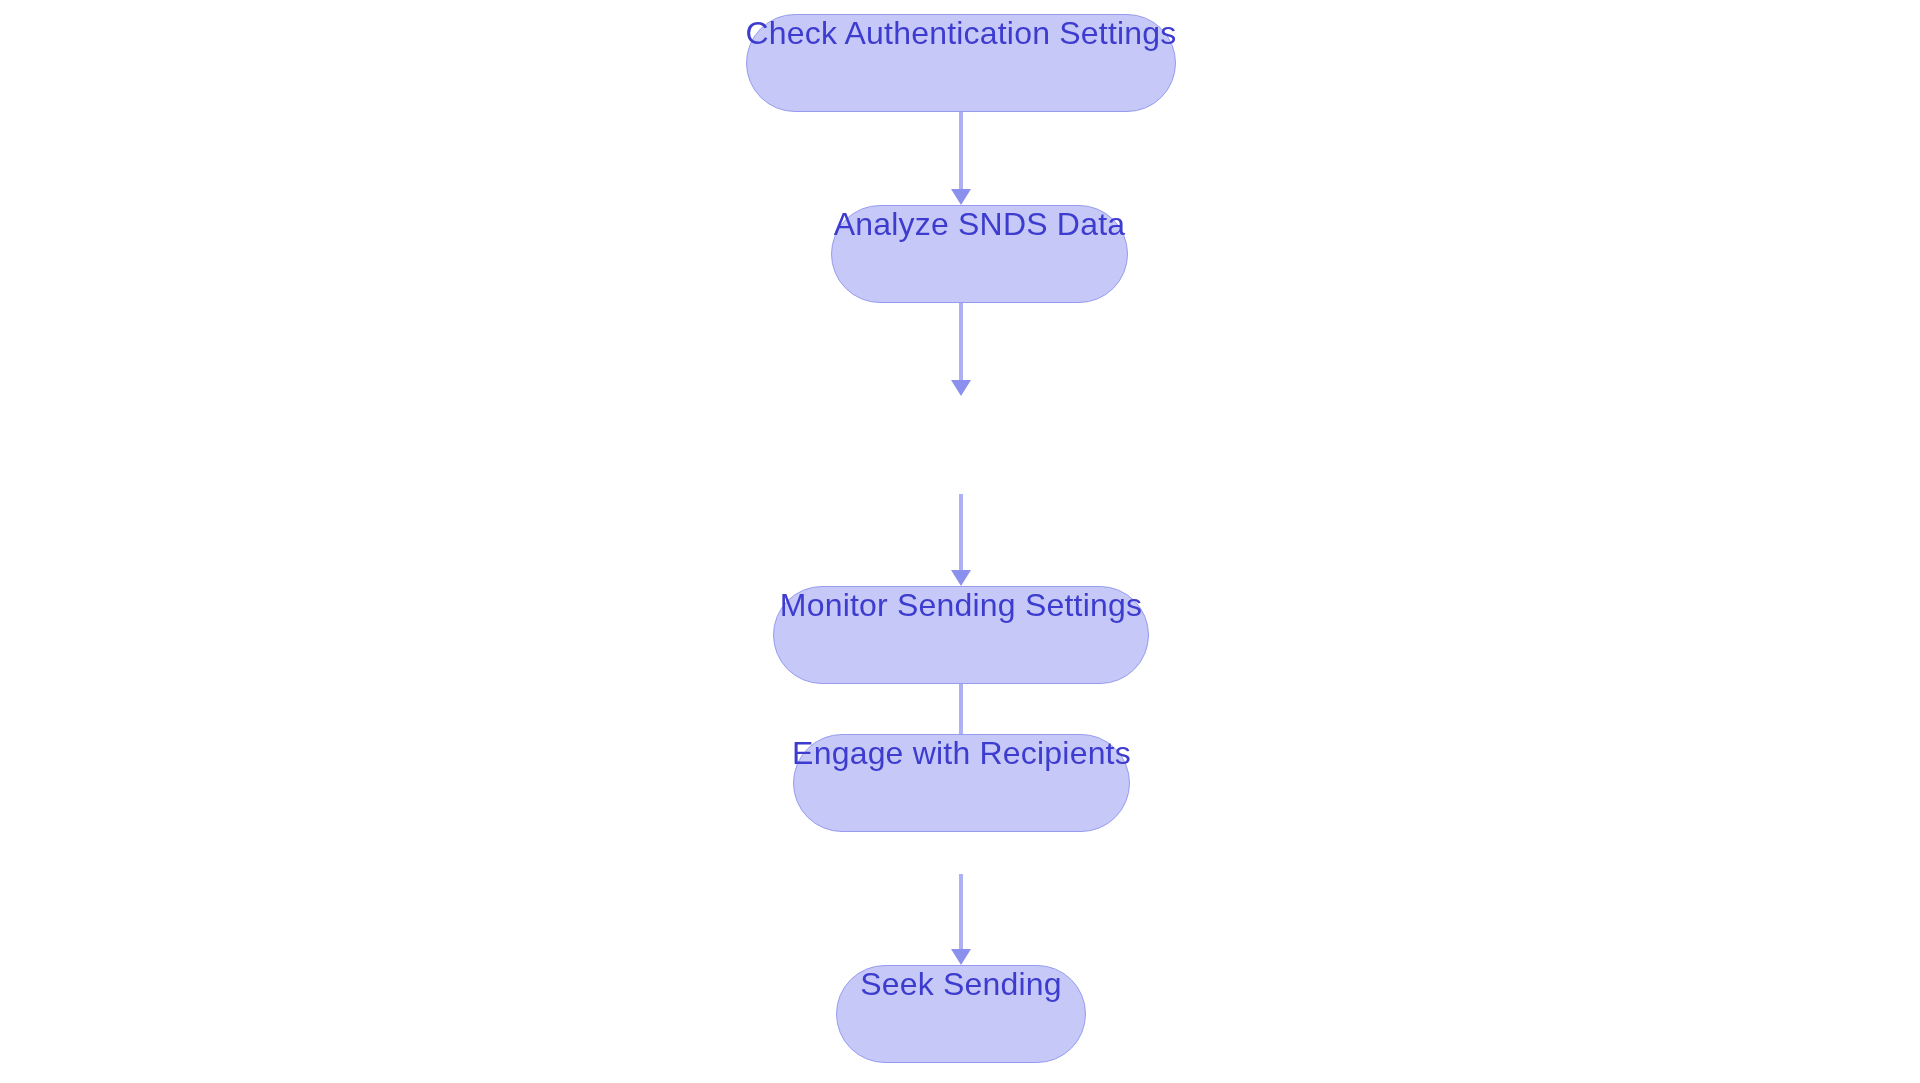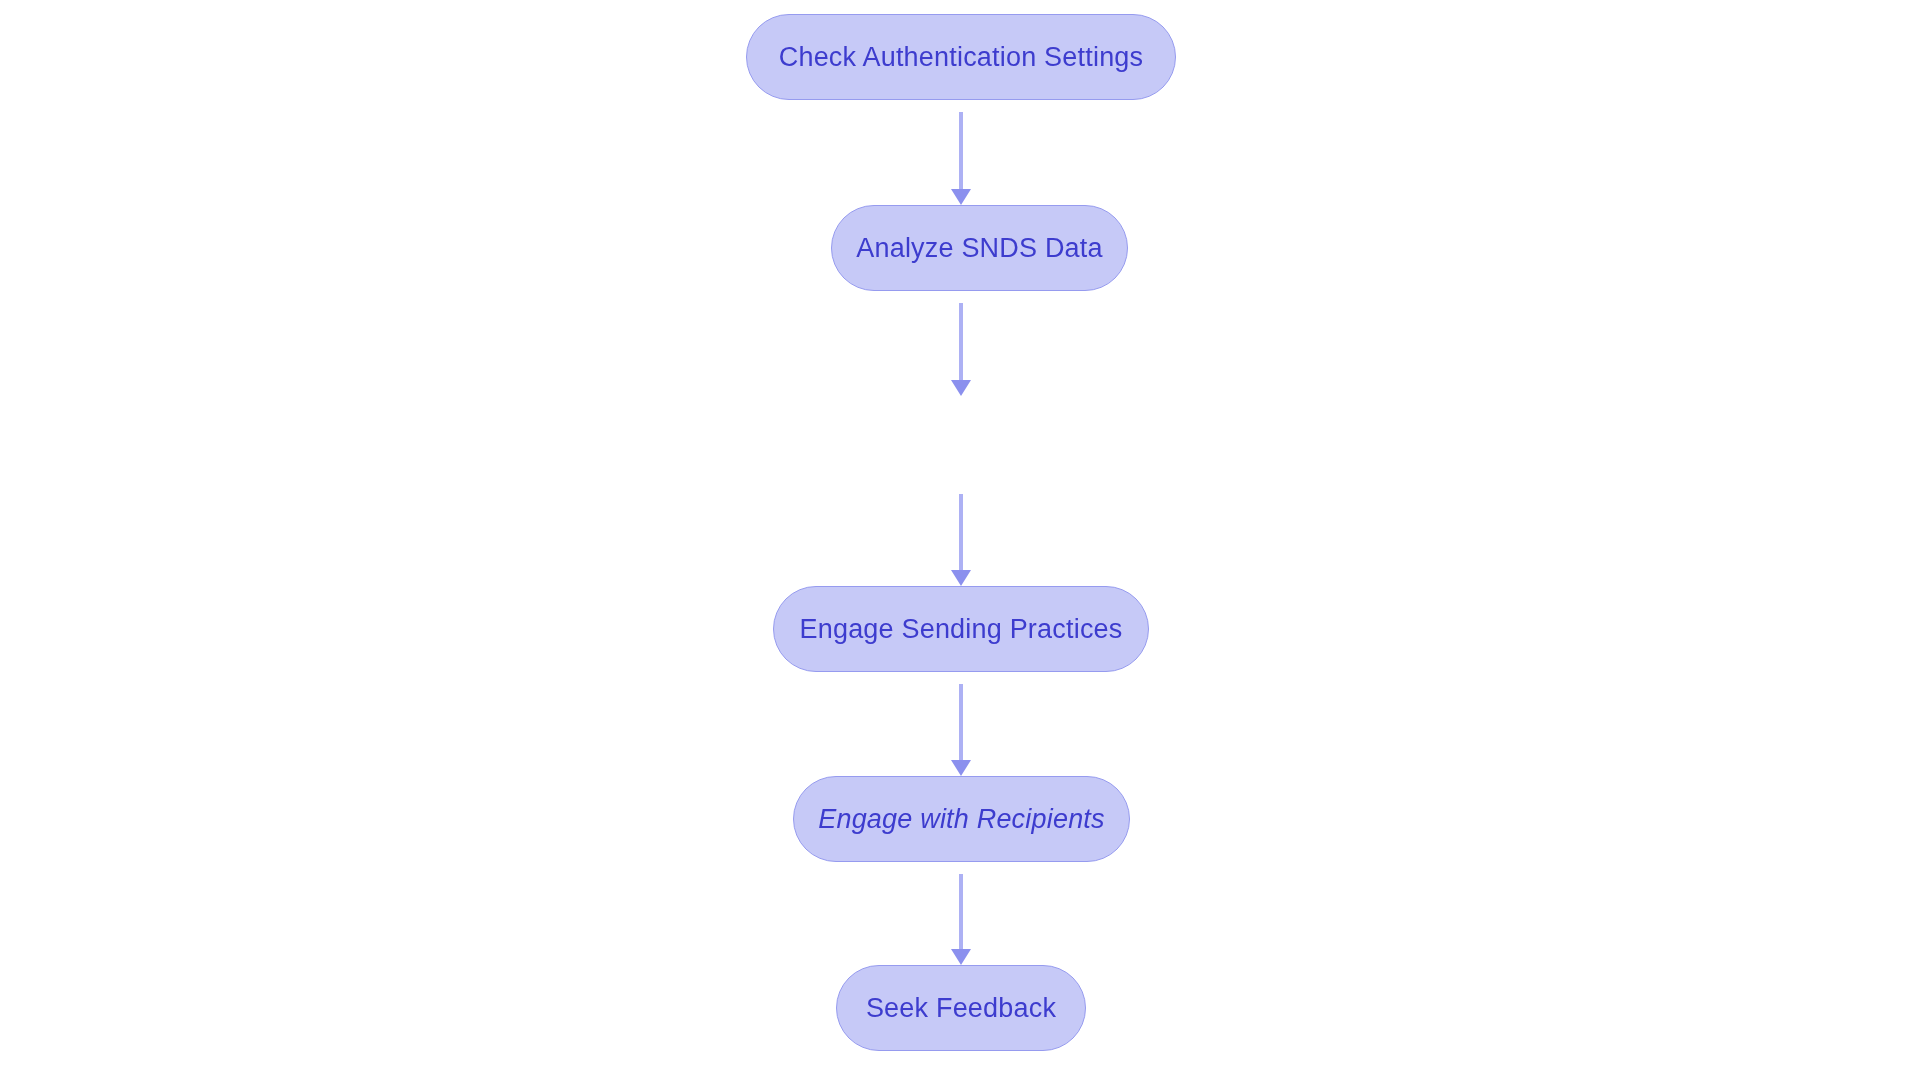--- a/index.html
+++ b/index.html
@@ -11,38 +11,38 @@
   .canvas {
     position: relative;
     width: 1920px;
     height: 1083px;
     background: var(--canvas-bg, #ffffff);
     overflow: hidden;
   }
   .flow-node {
     position: absolute;
     box-sizing: border-box;
-    height: 86px;
+    height: 98px;
     border-radius: 49px;
     background: var(--node-fill, #c6c9f7);
     border: 1.5px solid var(--node-stroke, #969bef);
     display: flex;
-    align-items: center;
+    align-items: flex-start;
     justify-content: center;
     color: var(--node-text, #3d3cce);
-    font-size: 27px;
+    font-size: 32px;
     letter-spacing: 0.2px;
     white-space: nowrap;
   }
   
   .n0 { left: 746px; top: 14px;  width: 430px; }
   .n1 { left: 831px; top: 205px; width: 297px; }
   .n2 { left: 776px; top: 396px; width: 370px; }
   .n3 { left: 773px; top: 586px; width: 376px; }
-  .n4 { left: 793px; top: 776px; width: 337px; font-style: italic; }
+  .n4 { left: 793px; top: 734px; width: 337px; }
   .n5 { left: 836px; top: 965px; width: 250px; }
 
   .connector {
     position: absolute;
     left: 941px;
     width: 40px;
   }
   .c0 { top: 112px; height: 93px; }
   .c1 { top: 303px; height: 93px; }
   .c2 { top: 494px; height: 92px; }
@@ -93,34 +93,34 @@
     <div class="arrowhead"></div>
   </div>
 
 
   <div class="connector c2">
     <div class="edge-line"></div>
     <div class="arrowhead"></div>
   </div>
 
   <div class="flow-node n3">
-    <span>Engage Sending Practices</span>
+    <span>Monitor Sending Settings</span>
   </div>
 
   <div class="connector c3">
     <div class="edge-line"></div>
     <div class="arrowhead"></div>
   </div>
 
   <div class="flow-node n4">
     <span>Engage with Recipients</span>
   </div>
 
   <div class="connector c4">
     <div class="edge-line"></div>
     <div class="arrowhead"></div>
   </div>
 
   <div class="flow-node n5">
-    <span>Seek Feedback</span>
+    <span>Seek Sending</span>
   </div>
 
 </div>
 
 </body></html>

